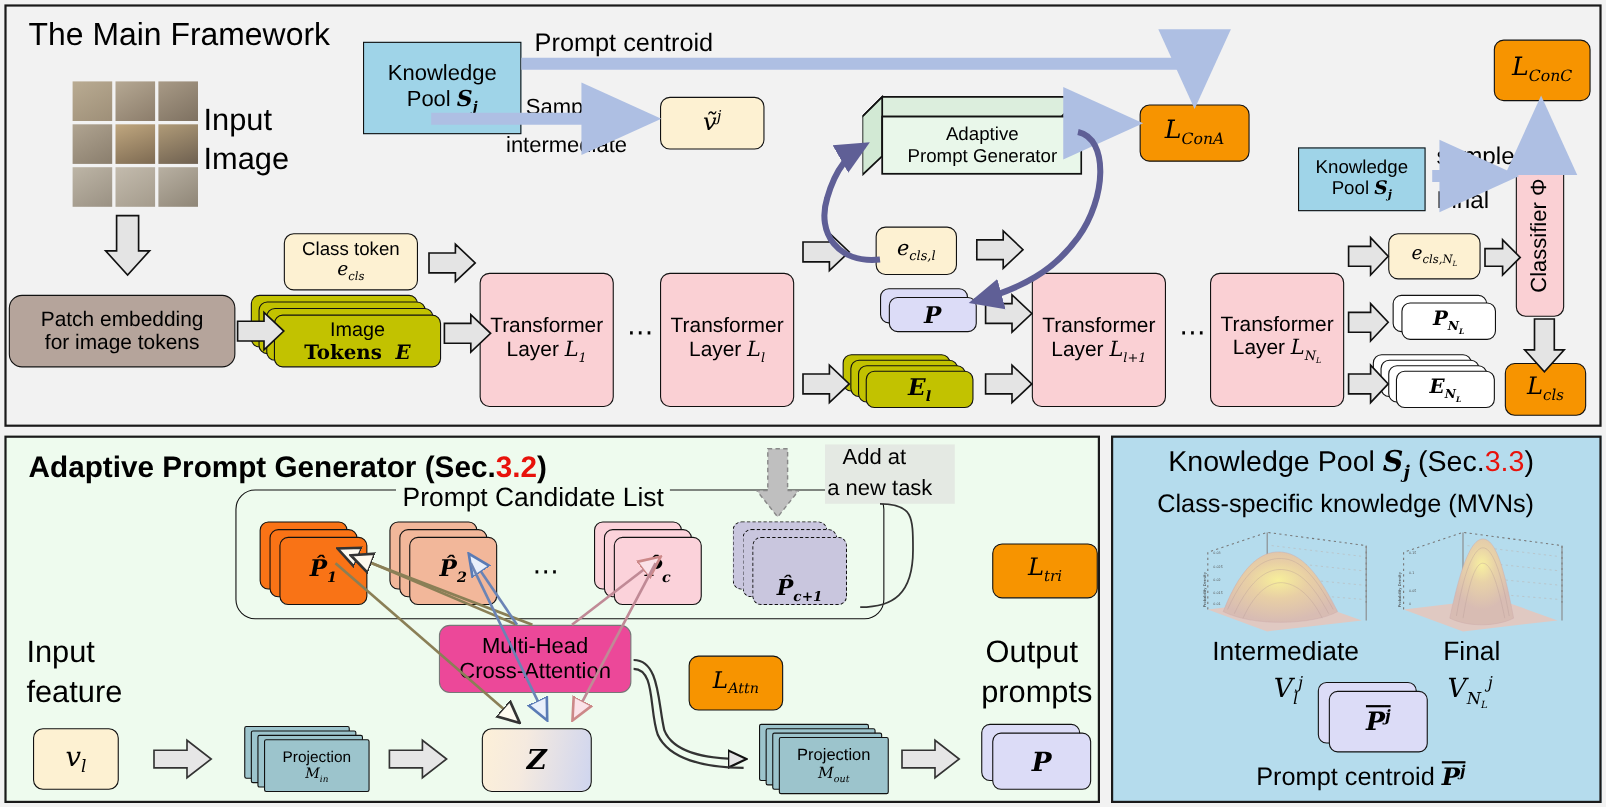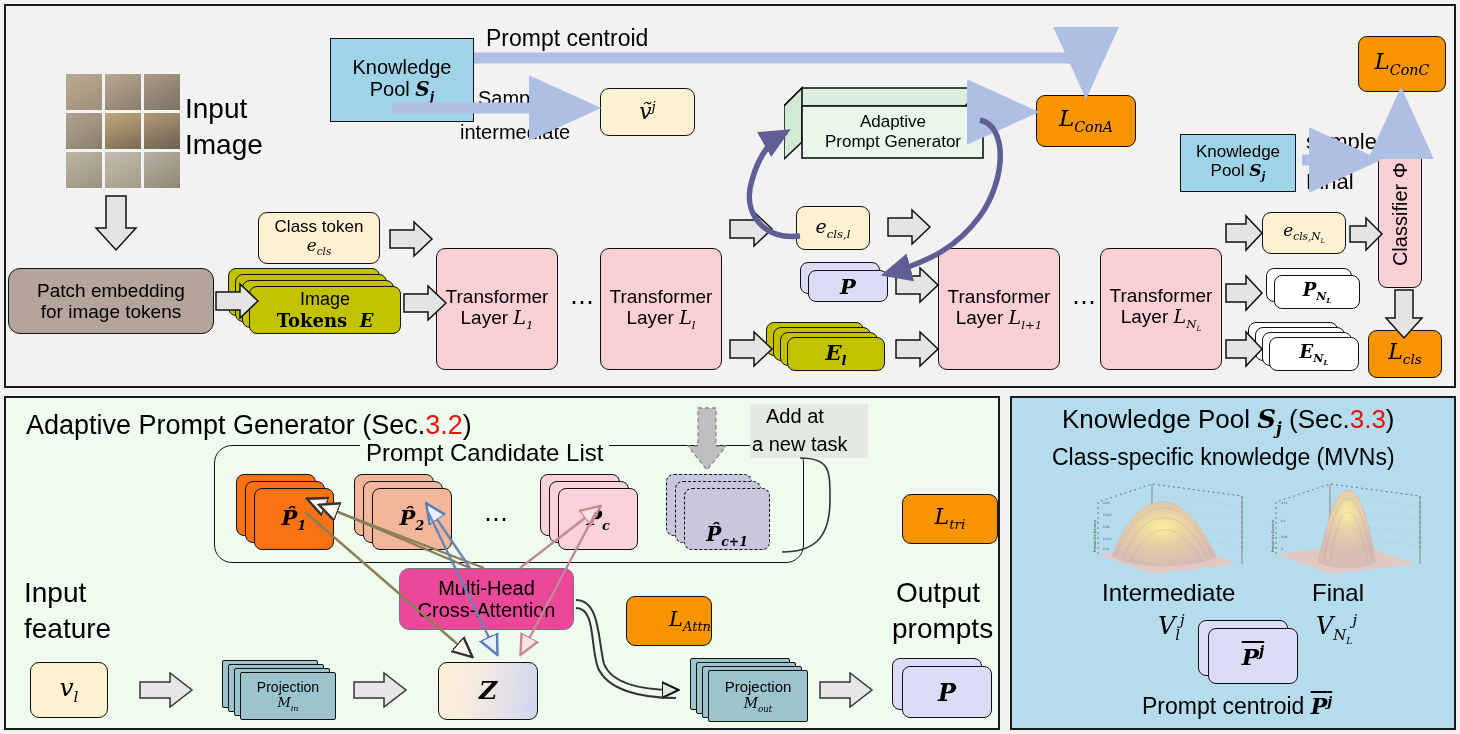--- a/index.html
+++ b/index.html
@@ -58,20 +58,21 @@
   .eqb{font-family:"DejaVu Serif",serif;font-style:italic;font-weight:bold;}
   sub,sup{font-size:.62em;}
 </style>
 </head>
 <body>
 
 <div id="root">
 
   <div class="panel" id="panel-main"></div>
 
+  <div class="ttl" style="left:26px;top:16px;font-size:29px;">The Main Framework</div>
 
   <div class="img-grid" style="left:66px;top:74px;width:114px;height:114px;">
     <div style="background:linear-gradient(160deg,#b9a храм,#b9a98e)"></div>
   </div>
 
   <div class="lbl" style="left:185px;top:94px;font-size:28px;">Input</div>
   <div class="lbl" style="left:185px;top:130px;font-size:28px;">Image</div>
 
   <div class="node c-cream" style="left:258px;top:212px;width:122px;height:52px;flex-direction:column;font-size:17px;">
     <div>Class token</div>
@@ -197,21 +198,21 @@
     <div class="lay c-white" style="left:0px;top:0px;width:90px;height:34px;"></div>
     <div class="lay c-white" style="left:7px;top:5px;width:90px;height:34px;"></div>
     <div class="lay c-white" style="left:14px;top:10px;width:90px;height:34px;"></div>
     <div class="top c-white" style="left:21px;top:15px;width:90px;height:34px;">
       <span class="eqb" style="font-size:18px;">E<sub>N<sub>L</sub></sub></span>
     </div>
   </div>
 
   <div class="panel" id="panel-apg"></div>
 
-  <div class="ttl" style="left:26px;top:410px;font-size:27px;">
+  <div class="ttl" style="left:26px;top:410px;font-size:27px;font-weight:bold;">
     <span>Adaptive Prompt Generator (Sec.</span><span class="red">3.2</span><span>)</span>
   </div>
 
   <div style="position:absolute;left:214px;top:445px;width:588px;height:116px;border:1.6px solid #111;border-radius:18px;background:transparent;"></div>
   <div class="lbl" style="left:360px;top:440px;font-size:24px;background:#eefbee;padding:0 6px;">Prompt Candidate List</div>
 
   <div class="stackwrap" style="left:236px;top:474px;width:120px;height:82px;">
     <div class="lay c-lcream" style="left:0px;top:0px;width:80px;height:62px;"></div>
     <div class="lay c-lcream" style="left:9px;top:7px;width:80px;height:62px;"></div>
     <div class="top c-lcream" style="left:18px;top:14px;width:80px;height:62px;">
@@ -272,21 +273,21 @@
 
   <div class="node c-gray" style="left:399px;top:568px;width:175px;height:62px;flex-direction:column;font-size:20px;border-radius:10px;border-color:#777;">
     <div>Multi-Head</div>
     <div>Cross-Attention</div>
   </div>
 
   <div class="node" style="left:438px;top:662px;width:100px;height:58px;background:linear-gradient(100deg,#fdf0d8 0%,#f5eadf 38%,#cfd5ef 100%);">
     <span class="eqb" style="font-size:25px;font-weight:bold;">Z</span>
   </div>
 
-  <div class="node c-orange" style="left:626px;top:596px;width:86px;height:50px;justify-content:flex-end;">
+  <div class="node c-orange" style="left:626px;top:596px;width:86px;height:50px;">
     <span class="eq" style="font-size:21px;">L<sub>Attn</sub></span>
   </div>
 
   <div class="stackwrap" style="left:690px;top:658px;width:130px;height:66px;">
     <div class="lay c-teal" style="left:0px;top:0px;width:100px;height:52px;border-radius:2px;"></div>
     <div class="lay c-teal" style="left:6px;top:4px;width:100px;height:52px;border-radius:2px;"></div>
     <div class="lay c-teal" style="left:12px;top:8px;width:100px;height:52px;border-radius:2px;"></div>
     <div class="top c-teal" style="left:18px;top:12px;width:100px;height:52px;border-radius:2px;flex-direction:column;font-size:15px;">
       <div>Projection</div>
       <div class="eq" style="font-size:14px;">M<sub>out</sub></div>

